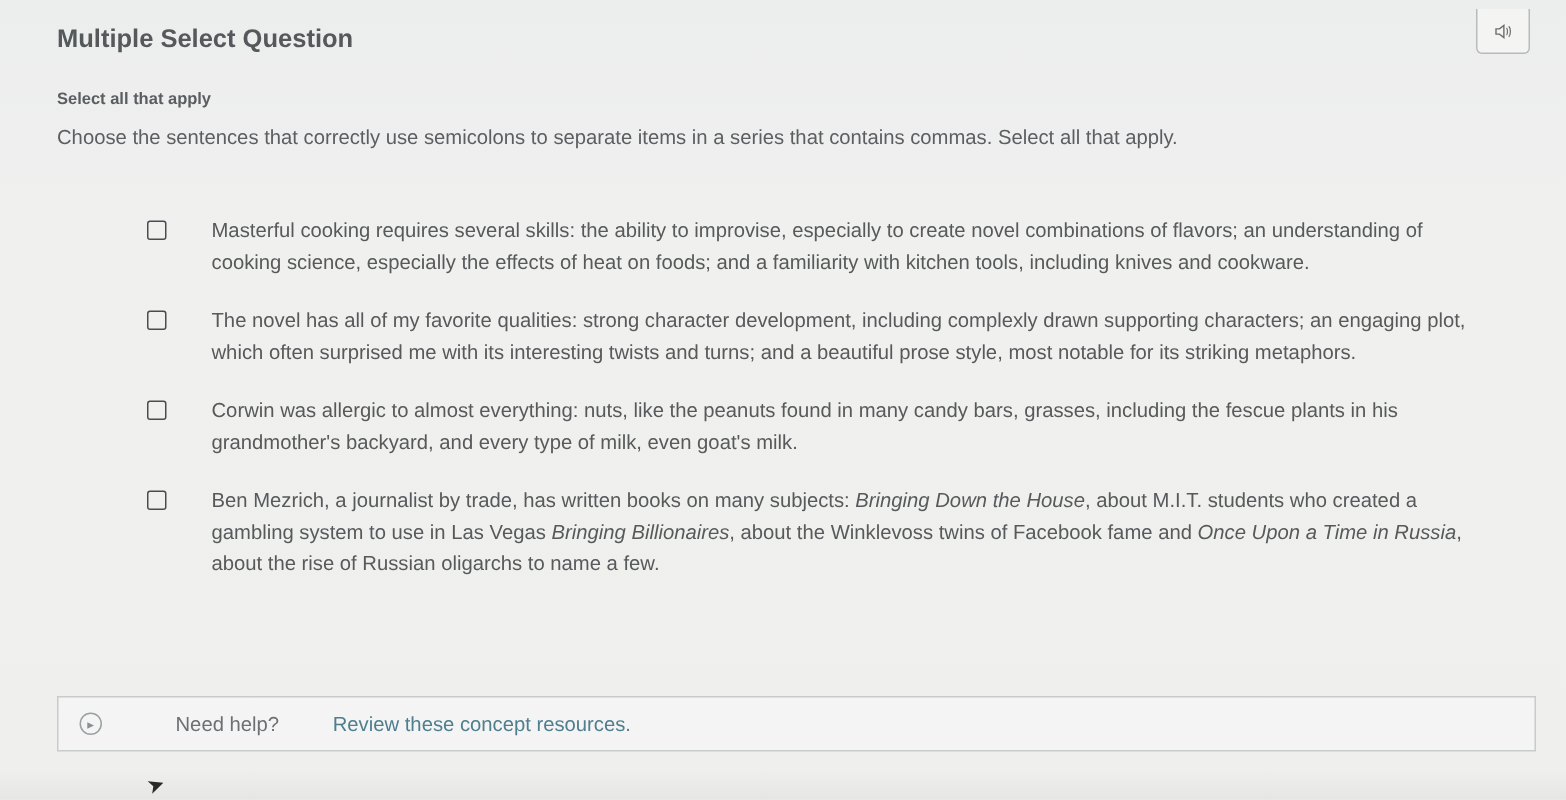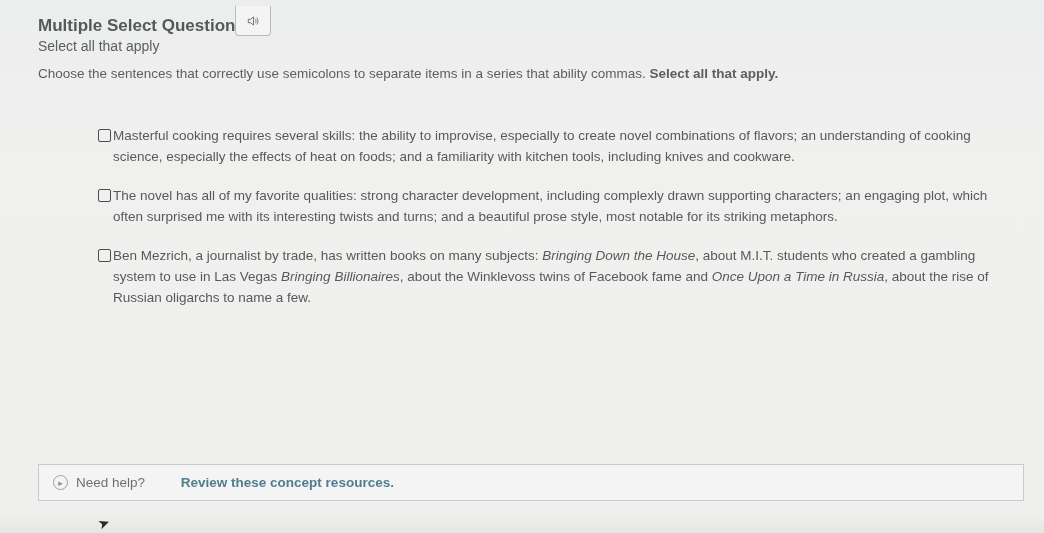--- a/index.html
+++ b/index.html
@@ -12,21 +12,21 @@
   }
   .page {
     position: relative;
     width: 1044px;
     height: 533px;
     background: linear-gradient(180deg, #eceded 0%, #f0f0ef 30%, #efefee 100%);
     padding: 12px 20px 0 38px;
   }
   .header-row {
     display: flex;
-    justify-content: flex-start;
+    justify-content: space-between;
     align-items: flex-start;
   }
   .q-title {
     font-size: 17px;
     font-weight: 700;
     color: #55595c;
     margin-top: 4px;
   }
   .audio-btn {
     width: 36px;
@@ -37,39 +37,39 @@
     display: flex;
     align-items: center;
     justify-content: center;
     background: #f4f4f3;
     cursor: pointer;
     margin-right: 4px;
     margin-top: -6px;
   }
   .audio-btn svg { width: 16px; height: 14px; }
   .sub-instr {
-    font-size: 14px;
-    font-weight: 400;
+    font-size: 11px;
+    font-weight: 700;
     color: #5a5e60;
-    margin-top: 2px;
+    margin-top: 24px;
   }
   .prompt {
     font-size: 13.5px;
     color: #5c5f61;
     margin-top: 10px;
     line-height: 1.5;
   }
-  .prompt .bold { font-weight: 700; }
+  .prompt .bold { font-weight: 400; }
   .options {
     margin: 42px 0 0 60px;
     padding-right: 30px;
   }
   .opt {
     display: flex;
-    gap: 2px;
+    gap: 30px;
     margin-bottom: 18px;
     font-size: 13.5px;
     color: #57595b;
     line-height: 1.55;
     justify-content: space-between;
   }
   .opt .cb {
     flex: 0 0 13px;
     width: 13px;
     height: 13px;
@@ -96,22 +96,22 @@
     color: #5c7f8a;
     cursor: pointer;
   }
   .help-bar .chev {
     width: 15px; height: 15px;
     border: 1px solid #9aa0a3;
     border-radius: 50%;
     display: flex; align-items: center; justify-content: center;
     font-size: 9px; color: #8a8f92;
   }
-  .help-bar .ht { color:#6d7072; }
-  .help-bar .hl { color:#4f7e8e; font-weight:700;padding-left:32px; }
+  .help-bar .ht { color:#6d7072;margin-left:41px; }
+  .help-bar .hl { color:#4f7e8e; font-weight:400;padding-left:32px; }
   .cursor-arrow {
     position: absolute;
     left: 98px;
     bottom: 2px;
     font-size: 14px;
     color: #2a2a2a;
     transform: rotate(-20deg);
   }
   .bottom-edge {
     position:absolute; left:0; right:0; bottom:0; height:20px;
@@ -130,31 +130,35 @@
         <path d="M4 9v6h4l5 4V5L8 9H4z" fill="none" stroke="#6a6e70" stroke-width="1.6"></path>
         <path d="M16 8c1.5 1 1.5 7 0 8" fill="none" stroke="#6a6e70" stroke-width="1.4"></path>
         <path d="M18.5 6c2.6 2 2.6 10 0 12" fill="none" stroke="#6a6e70" stroke-width="1.4"></path>
       </svg>
     </div>
   </div>
 
   <div class="sub-instr">Select all that apply</div>
 
   <div class="prompt">
-    <span>Choose the sentences that correctly use semicolons to separate items in a series that ability commas. </span><span class="bold">Select all that apply.</span>
+    <span>Choose the sentences that correctly use semicolons to separate items in a series that contains commas. </span><span class="bold">Select all that apply.</span>
   </div>
 
   <div class="options">
     <div class="opt">
       <div class="cb"></div>
       <div class="txt">Masterful cooking requires several skills: the ability to improvise, especially to create novel combinations of flavors; an understanding of cooking science, especially the effects of heat on foods; and a familiarity with kitchen tools, including knives and cookware.</div>
     </div>
     <div class="opt">
       <div class="cb"></div>
       <div class="txt">The novel has all of my favorite qualities: strong character development, including complexly drawn supporting characters; an engaging plot, which often surprised me with its interesting twists and turns; and a beautiful prose style, most notable for its striking metaphors.</div>
+    </div>
+    <div class="opt">
+      <div class="cb"></div>
+      <div class="txt">Corwin was allergic to almost everything: nuts, like the peanuts found in many candy bars, grasses, including the fescue plants in his grandmother's backyard, and every type of milk, even goat's milk.</div>
     </div>
     <div class="opt">
       <div class="cb"></div>
       <div class="txt">Ben Mezrich, a journalist by trade, has written books on many subjects: <em>Bringing Down the House</em>, about M.I.T. students who created a gambling system to use in Las Vegas <em>Bringing Billionaires</em>, about the Winklevoss twins of Facebook fame and <em>Once Upon a Time in Russia</em>, about the rise of Russian oligarchs to name a few.</div>
     </div>
   </div>
 
   <div class="help-bar">
     <span class="chev">▸</span>
     <span>

